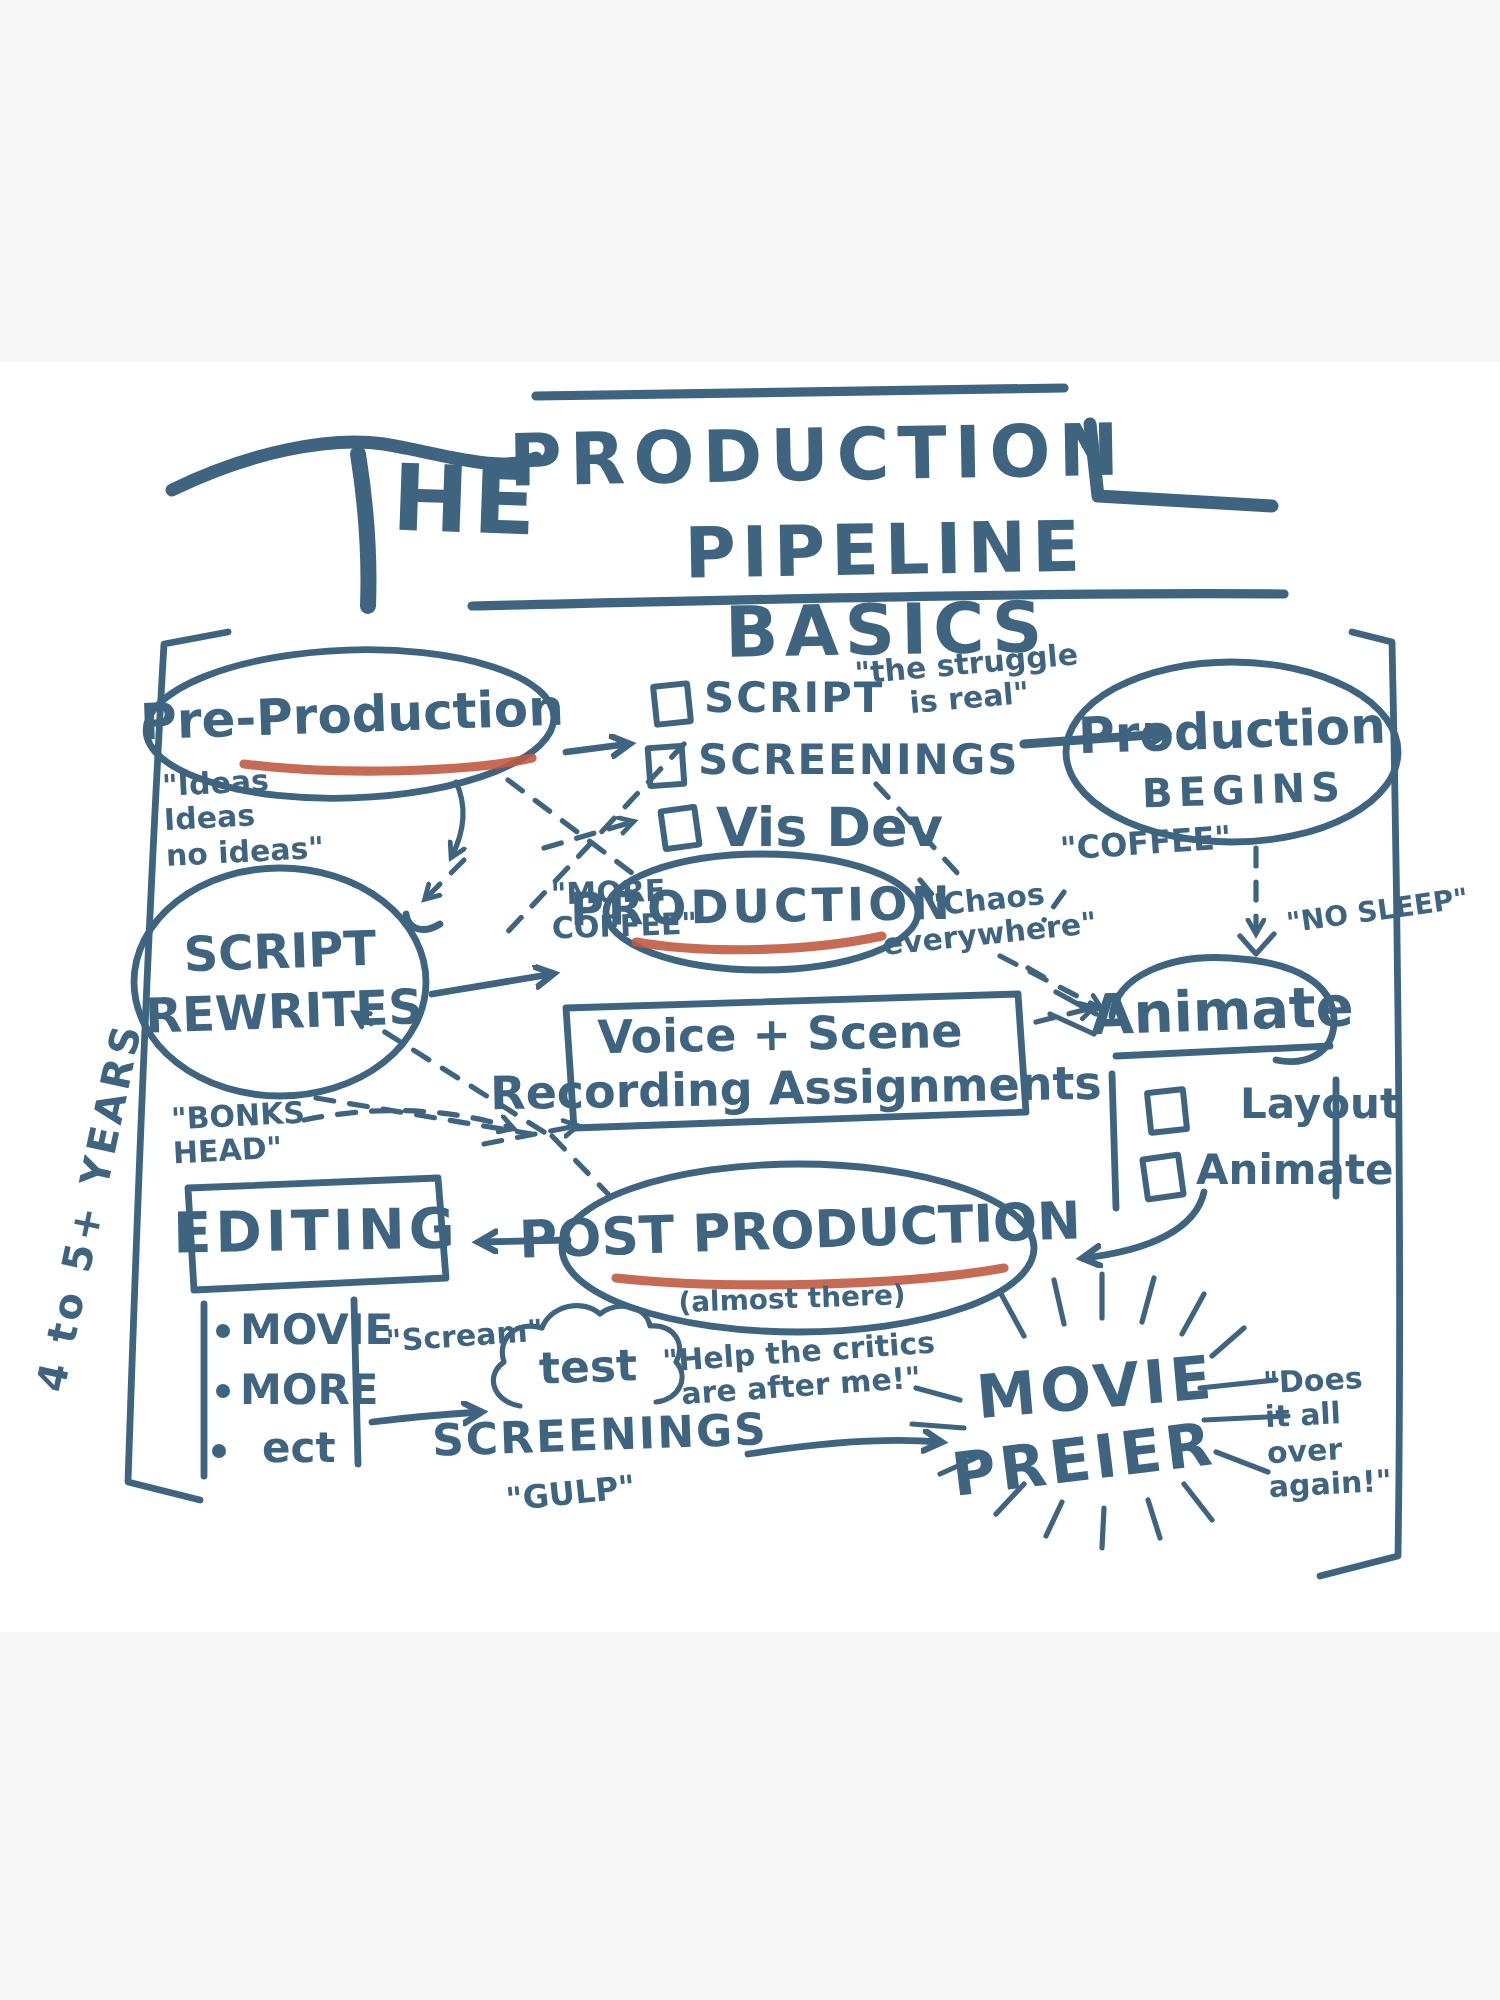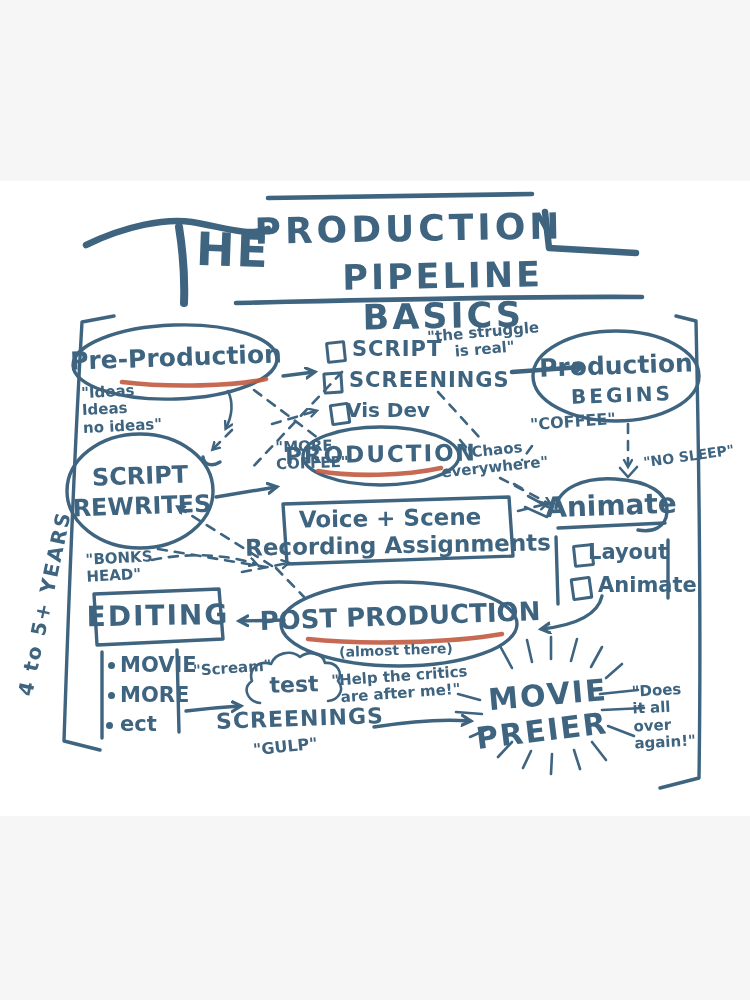--- a/index.html
+++ b/index.html
@@ -154,21 +154,21 @@
 <div class="lbl ctr" style="left:176px;top:344px;font-size:25px;transform:translateX(-50%) rotate(-2deg);">Pre-Production</div>
 <div class="lbl quote" style="left:82px;top:383px;font-size:15px;transform:rotate(-3deg);">"Ideas
 Ideas
 no ideas"</div>
 
 <div class="chk" style="left:326px;top:341px;width:14px;height:16px;transform:rotate(-6deg);"></div>
 <div class="lbl" style="left:352px;top:337px;font-size:21px;letter-spacing:1px;">SCRIPT</div>
 <div class="chk" style="left:323px;top:372px;width:14px;height:16px;transform:rotate(-4deg);"></div>
 <div class="lbl" style="left:349px;top:368px;font-size:21px;letter-spacing:1px;">SCREENINGS</div>
 <div class="chk" style="left:330px;top:403px;width:14px;height:16px;transform:rotate(-8deg);"></div>
-<div class="lbl" style="left:346px;top:399px;font-size:20px;">Vis Dev</div>
+<div class="lbl" style="left:358px;top:399px;font-size:27px;">Vis Dev</div>
 
 <div class="lbl ctr quote" style="left:484px;top:324px;font-size:15px;transform:translateX(-50%) rotate(-5deg);">"the struggle
 is real"</div>
 
 <div class="lbl ctr" style="left:616px;top:352px;font-size:25px;transform:translateX(-50%) rotate(-2deg);">Production</div>
 <div class="lbl ctr" style="left:622px;top:384px;font-size:20px;letter-spacing:3px;transform:translateX(-50%) rotate(-2deg);">BEGINS</div>
 
 <div class="lbl quote" style="left:530px;top:413px;font-size:16px;transform:rotate(-4deg);">"COFFEE"</div>
 <div class="lbl quote" style="left:643px;top:448px;font-size:14px;transform:rotate(-8deg);">"NO SLEEP"</div>
 <div class="lbl ctr quote" style="left:312px;top:438px;font-size:15px;transform:translateX(-50%) rotate(-2deg);text-align:left;">"MORE
@@ -179,38 +179,38 @@
 everywhere"</div>
 
 <div class="lbl ctr" style="left:140px;top:463px;font-size:24px;transform:translateX(-50%) rotate(-2deg);">SCRIPT</div>
 <div class="lbl ctr" style="left:142px;top:493px;font-size:24px;transform:translateX(-50%) rotate(-2deg);">REWRITES</div>
 
 <div class="lbl ctr" style="left:390px;top:505px;font-size:23px;transform:translateX(-50%) rotate(-1deg);">Voice  +  Scene</div>
 <div class="lbl ctr" style="left:398px;top:532px;font-size:23px;transform:translateX(-50%) rotate(-1deg);">Recording  Assignments</div>
 
 <div class="lbl ctr" style="left:611px;top:490px;font-size:28px;transform:translateX(-50%) rotate(-2deg);">Animate</div>
 <div class="chk" style="left:573px;top:544px;width:15px;height:17px;transform:rotate(-6deg);"></div>
-<div class="lbl" style="left:588px;top:540px;font-size:21px;">Layout</div>
+<div class="lbl" style="left:620px;top:540px;font-size:21px;">Layout</div>
 <div class="chk" style="left:571px;top:577px;width:15px;height:17px;transform:rotate(-8deg);"></div>
 <div class="lbl" style="left:598px;top:573px;font-size:21px;">Animate</div>
 
 <div class="lbl quote" style="left:86px;top:550px;font-size:15px;transform:rotate(-3deg);">"BONKS
 HEAD"</div>
 
 <div class="lbl ctr" style="left:158px;top:600px;font-size:28px;letter-spacing:2px;transform:translateX(-50%) rotate(-1deg);">EDITING</div>
 
 <div class="lbl ctr" style="left:400px;top:602px;font-size:26px;transform:translateX(-50%) rotate(-2deg);">POST PRODUCTION</div>
 <div class="lbl ctr" style="left:396px;top:642px;font-size:14px;transform:translateX(-50%) rotate(-2deg);">(almost there)</div>
 
 <div class="dot" style="left:108px;top:662px;"></div>
 <div class="lbl" style="left:120px;top:653px;font-size:21px;">MOVIE</div>
 <div class="dot" style="left:108px;top:692px;"></div>
 <div class="lbl" style="left:120px;top:683px;font-size:21px;">MORE</div>
 <div class="dot" style="left:106px;top:722px;"></div>
-<div class="lbl" style="left:120px;top:712px;font-size:21px;">ect</div>
+<div class="lbl" style="left:131px;top:712px;font-size:21px;">ect</div>
 
 <div class="lbl quote" style="left:193px;top:660px;font-size:15px;transform:rotate(-4deg);">"Scream"</div>
 
 <div class="lbl ctr" style="left:294px;top:672px;font-size:22px;transform:translateX(-50%) rotate(-2deg);">test</div>
 <div class="lbl ctr" style="left:300px;top:706px;font-size:22px;letter-spacing:1px;transform:translateX(-50%) rotate(-2deg);">SCREENINGS</div>
 <div class="lbl quote" style="left:253px;top:738px;font-size:16px;transform:rotate(-6deg);">"GULP"</div>
 
 <div class="lbl ctr quote" style="left:400px;top:668px;font-size:15px;transform:translateX(-50%) rotate(-4deg);">"Help the critics
 are after me!"</div>
 

